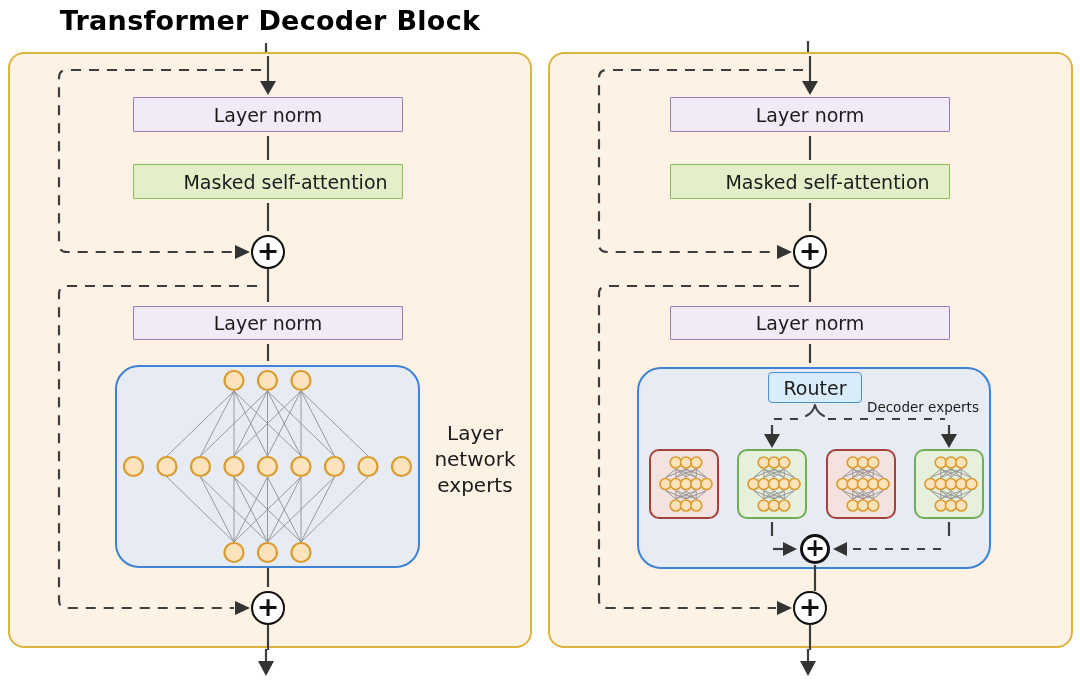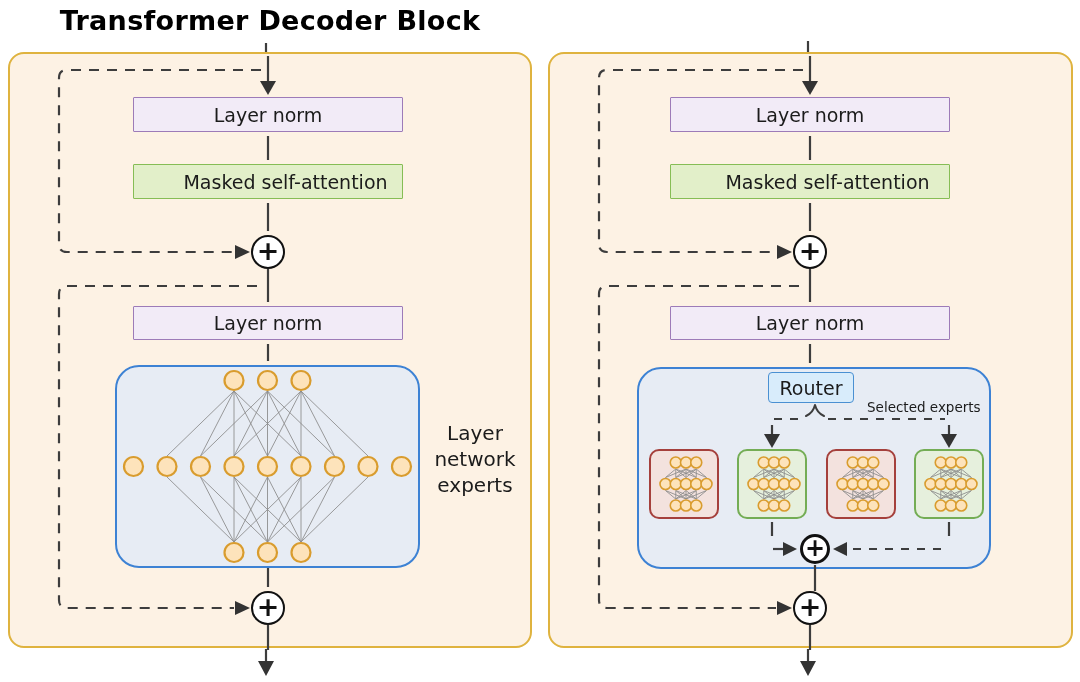--- a/index.html
+++ b/index.html
@@ -32,21 +32,21 @@
   .plus-circle.small{width:30px;height:30px;border:3px solid #111;}
   .plus-circle.small span{font-size:24px;}
   .ffn-box{position:absolute;left:105px;top:311px;width:305px;height:203px;box-sizing:border-box;
     background:var(--c-blue-box-fill);border:2.4px solid var(--c-blue-box-border);
     border-radius:24px;z-index:2;}
   .ffn-label{position:absolute;left:410px;top:366px;width:110px;text-align:center;
     font-size:20px;line-height:26px;z-index:3;}
   .moe-box{position:absolute;left:87px;top:313px;width:354px;height:202px;box-sizing:border-box;
     background:var(--c-blue-box-fill);border:2.4px solid var(--c-blue-box-border);
     border-radius:24px;z-index:2;}
-  .router{position:absolute;left:129px;top:3px;width:86px;height:31px;box-sizing:border-box;
+  .router{position:absolute;left:129px;top:3px;width:94px;height:31px;box-sizing:border-box;
     background:var(--c-router-fill);border:1.8px solid var(--c-router-border);border-radius:4px;
     display:flex;align-items:center;justify-content:center;font-size:19px;z-index:4;}
   .sel-label{position:absolute;left:228px;top:30px;font-size:13.5px;white-space:nowrap;z-index:4;}
   .expert{position:absolute;top:80px;width:70px;height:70px;border-radius:10px;
     box-sizing:border-box;z-index:4;}
   .expert.red{background:var(--c-expert-red-fill);border:2.3px solid var(--c-expert-red-border);}
   .expert.green{background:var(--c-expert-green-fill);border:2.3px solid var(--c-expert-green-border);}
   .expert svg{position:absolute;left:0;top:0;}
   .net-links line{stroke:var(--c-link);stroke-width:.9;opacity:.95;}
   .net-nodes circle{fill:var(--c-node-fill);stroke:var(--c-node-border);}
@@ -223,21 +223,21 @@
         <polygon class="ahead" points="144,173 144,187 158,180"></polygon>
         <line class="sline" x1="310" y1="153" x2="310" y2="167"></line>
         <line class="dline2" x1="214" y1="180" x2="303" y2="180"></line>
         <polygon class="ahead" points="208,173 208,187 194,180"></polygon>
         <line class="sline" x1="176" y1="196" x2="176" y2="222"></line>
       </svg>
 
       <div class="router">
         <span>Router</span>
       </div>
-      <div class="sel-label">Selected experts</div>
+      <div class="sel-label">Decoder experts</div>
 
       <div class="expert red" style="left:10px">
         <svg width="66" height="62" style="left:2px;top:2px">
             <g class="net-links">
               <line x1="22.75" y1="16" x2="12.5" y2="24.5"></line>
               <line x1="22.75" y1="16" x2="22.75" y2="24.5"></line>
               <line x1="22.75" y1="16" x2="33" y2="24.5"></line>
               <line x1="22.75" y1="16" x2="43.25" y2="24.5"></line>
               <line x1="33" y1="16" x2="12.5" y2="24.5"></line>
               <line x1="33" y1="16" x2="22.75" y2="24.5"></line>

